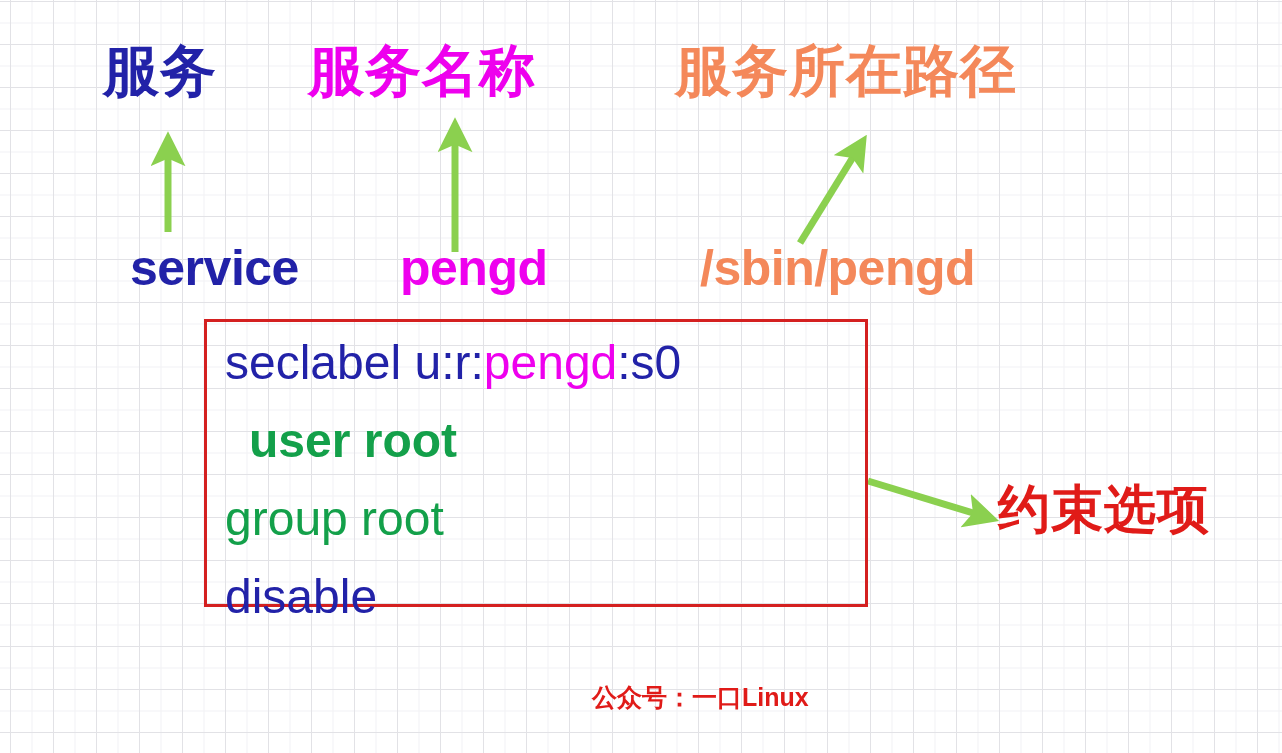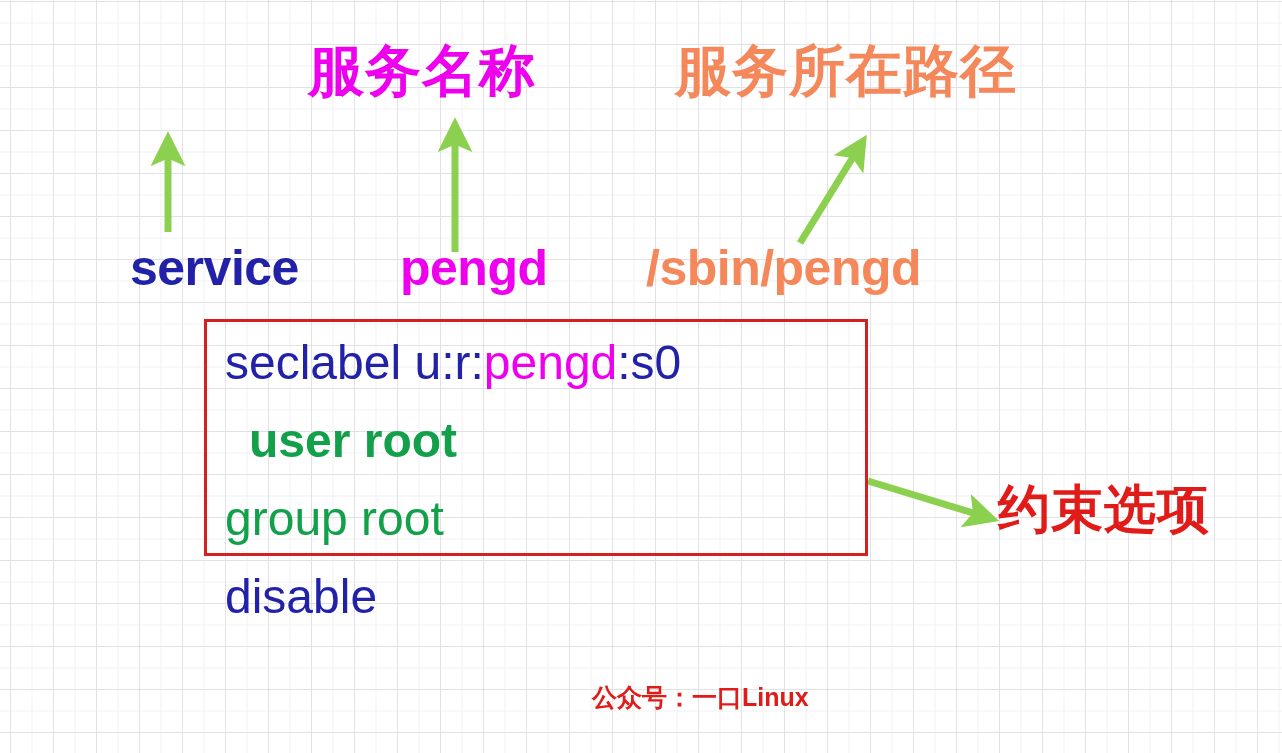--- a/index.html
+++ b/index.html
@@ -46,28 +46,28 @@
 
   
   .rcline {
     font-size: 50px;
     font-weight: 700;
     line-height: 1;
     letter-spacing: -0.5px;
   }
   #rc-keyword { left: 130px; top: 243px; color: #2222a8; }
   #rc-name    { left: 400px; top: 243px; color: #ee00ee; }
-  #rc-path    { left: 646px; top: 243px; color: #f4885a; }
+  #rc-path    { left: 700px; top: 243px; color: #f4885a; }
 
   
   #code-box {
     left: 204px;
     top: 319px;
     width: 664px;
-    height: 237px;
+    height: 288px;
     border: 3px solid #d42020;
     box-sizing: border-box;
     background: transparent;
   }
   .code-line {
     position: absolute;
     left: 18px;
     font-size: 48px;
     line-height: 1;
     white-space: nowrap;
@@ -126,20 +126,21 @@
       <marker id="ah" markerWidth="5" markerHeight="5" refX="2.6" refY="2.5" orient="auto" markerUnits="strokeWidth">
         <path d="M0,0 L5,2.5 L0,5 L1.1,2.5 z" fill="#8bd04f"></path>
       </marker>
     </defs>
     <line x1="168" y1="232" x2="168" y2="148" stroke="#8bd04f" stroke-width="7" marker-end="url(#ah)"></line>
     <line x1="455" y1="252" x2="455" y2="134" stroke="#8bd04f" stroke-width="7" marker-end="url(#ah)"></line>
     <line x1="800" y1="243" x2="858" y2="149" stroke="#8bd04f" stroke-width="7" marker-end="url(#ah)"></line>
     <line x1="868" y1="481" x2="983" y2="516" stroke="#8bd04f" stroke-width="7" marker-end="url(#ah)"></line>
   </svg>
 
+  <div class="abs heading" id="heading-service">服务</div>
   <div class="abs heading" id="heading-service-name">服务名称</div>
   <div class="abs heading" id="heading-service-path">服务所在路径</div>
 
   <div class="abs rcline" id="rc-keyword">service</div>
   <div class="abs rcline" id="rc-name">pengd</div>
   <div class="abs rcline" id="rc-path">/sbin/pengd</div>
 
   <div class="abs" id="code-box">
 
     <div class="code-line" id="code-line-0">

